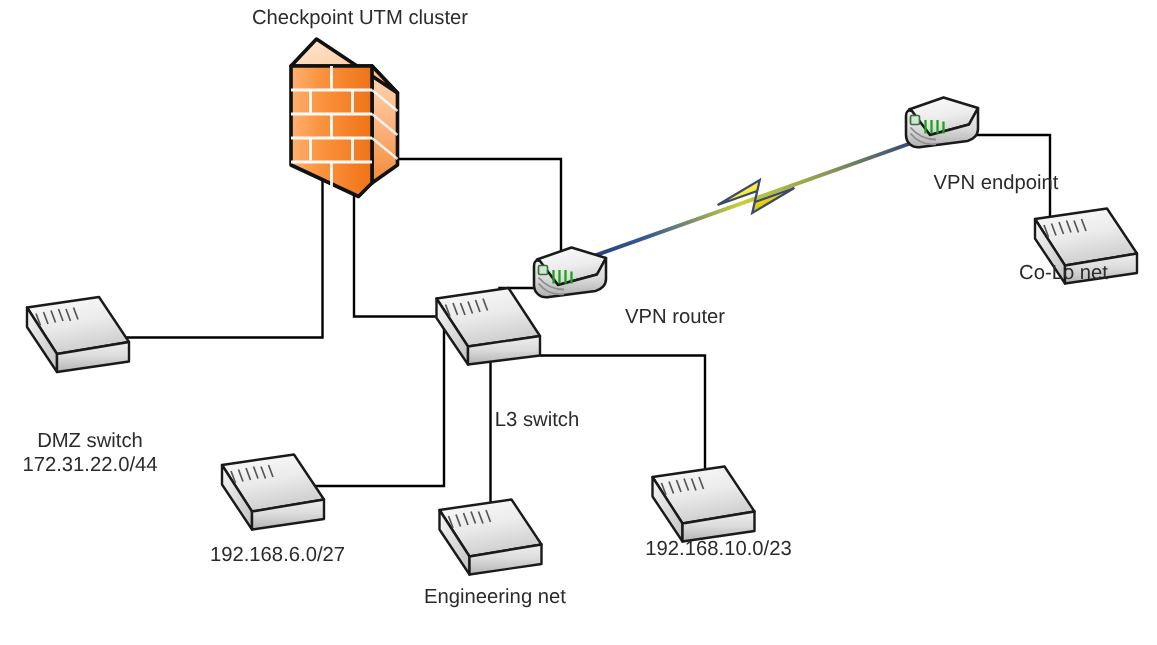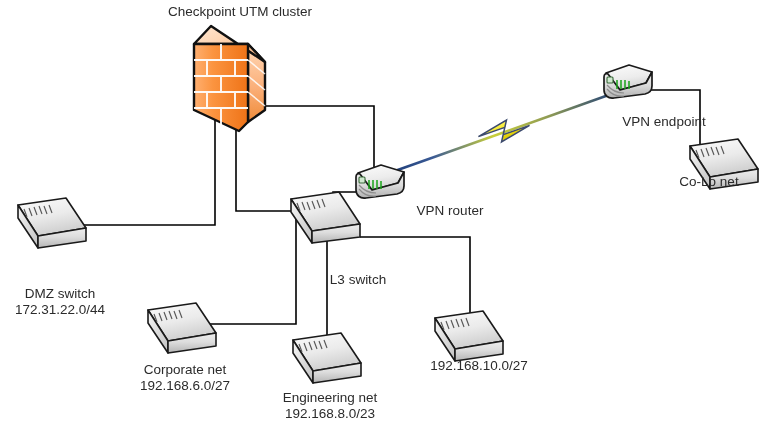--- a/index.html
+++ b/index.html
@@ -303,26 +303,24 @@
 
   <div class="node-label" style="left:604px; top:114px; width:120px;">
     <span class="lbl-line">VPN endpoint</span>
   </div>
 
   <div class="node-label" style="left:648px; top:174px; width:122px;">
     <span class="lbl-line">Co-Lo net</span>
   </div>
 
   <div class="node-label" style="left:120px; top:362px; width:130px;">
-    <span class="lbl-line">Corporate net</span>
     <span class="lbl-line">192.168.6.0/27</span>
   </div>
 
   <div class="node-label" style="left:258px; top:390px; width:144px;">
     <span class="lbl-line">Engineering net</span>
-    <span class="lbl-line">192.168.8.0/23</span>
   </div>
 
   <div class="node-label" style="left:410px; top:358px; width:138px;">
-    <span class="lbl-line">192.168.10.0/27</span>
+    <span class="lbl-line">192.168.10.0/23</span>
   </div>
 
 </div>
 
 </body></html>

